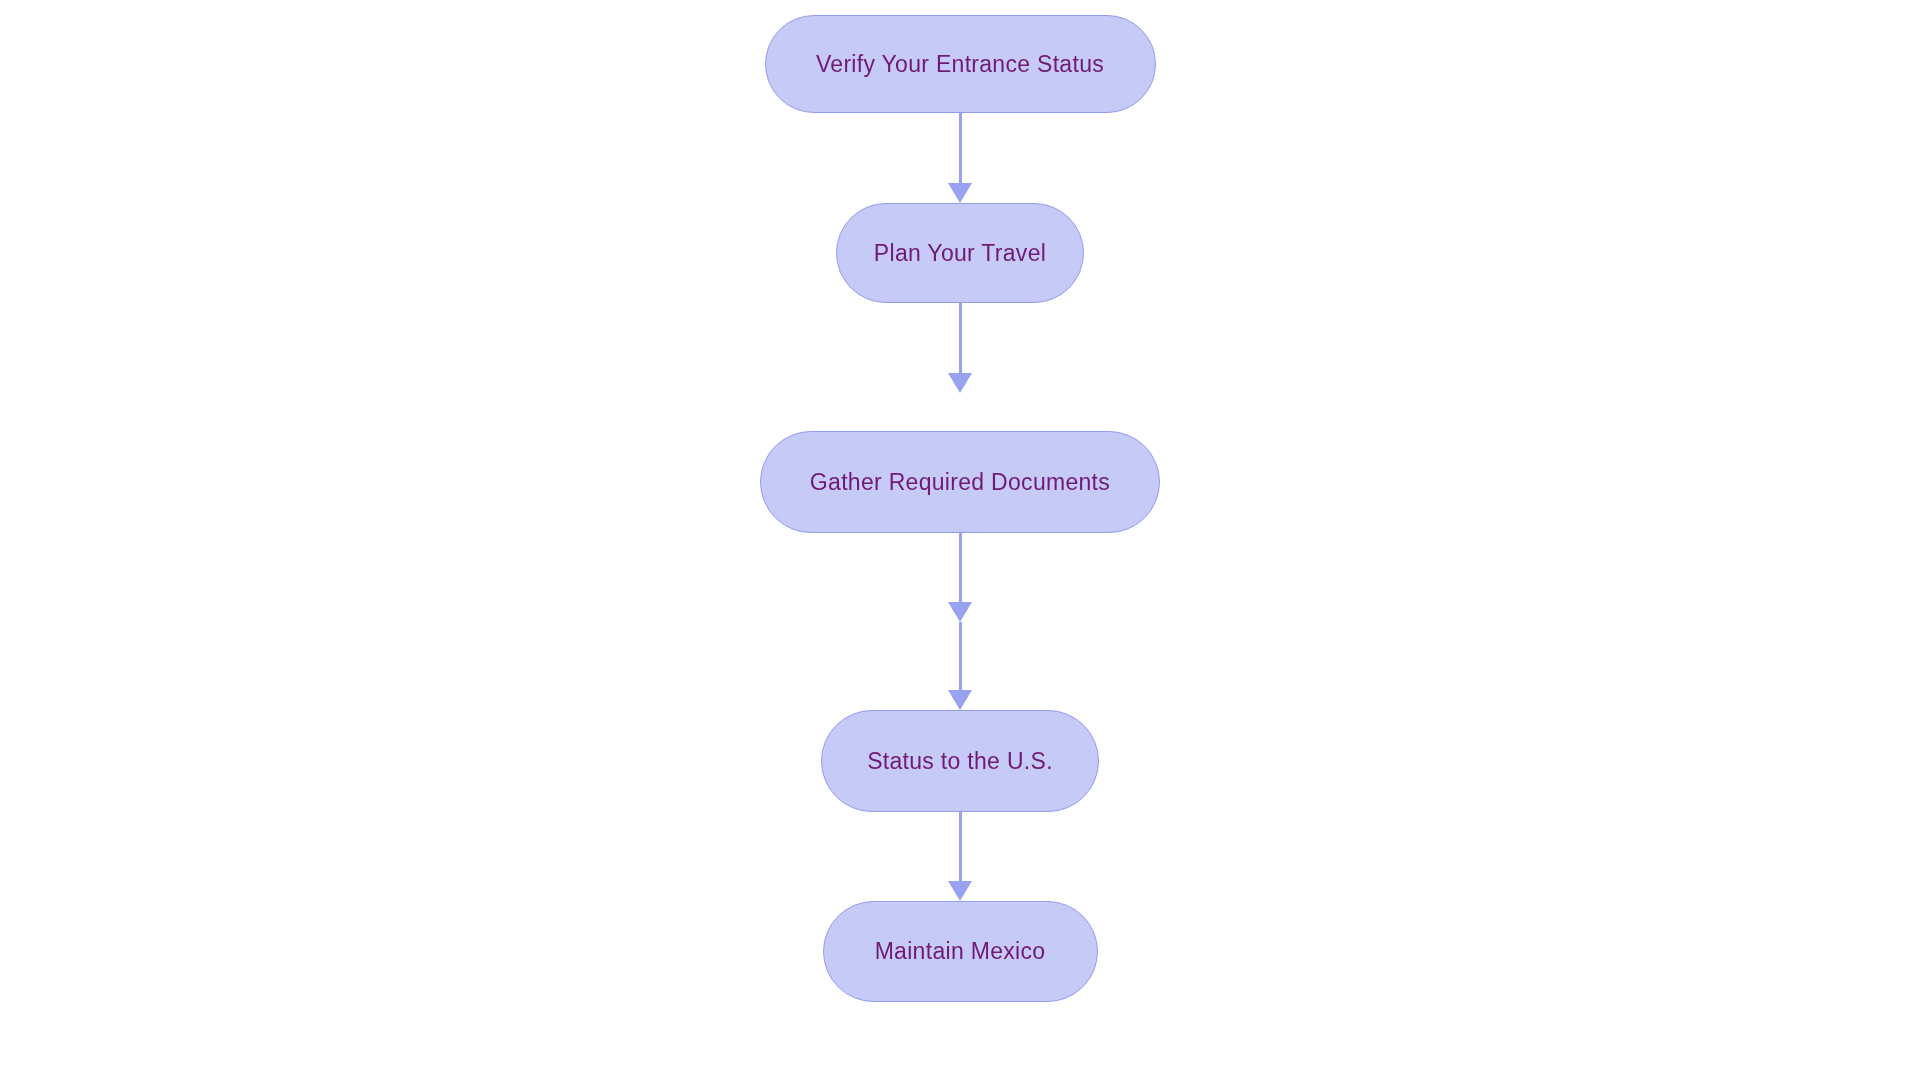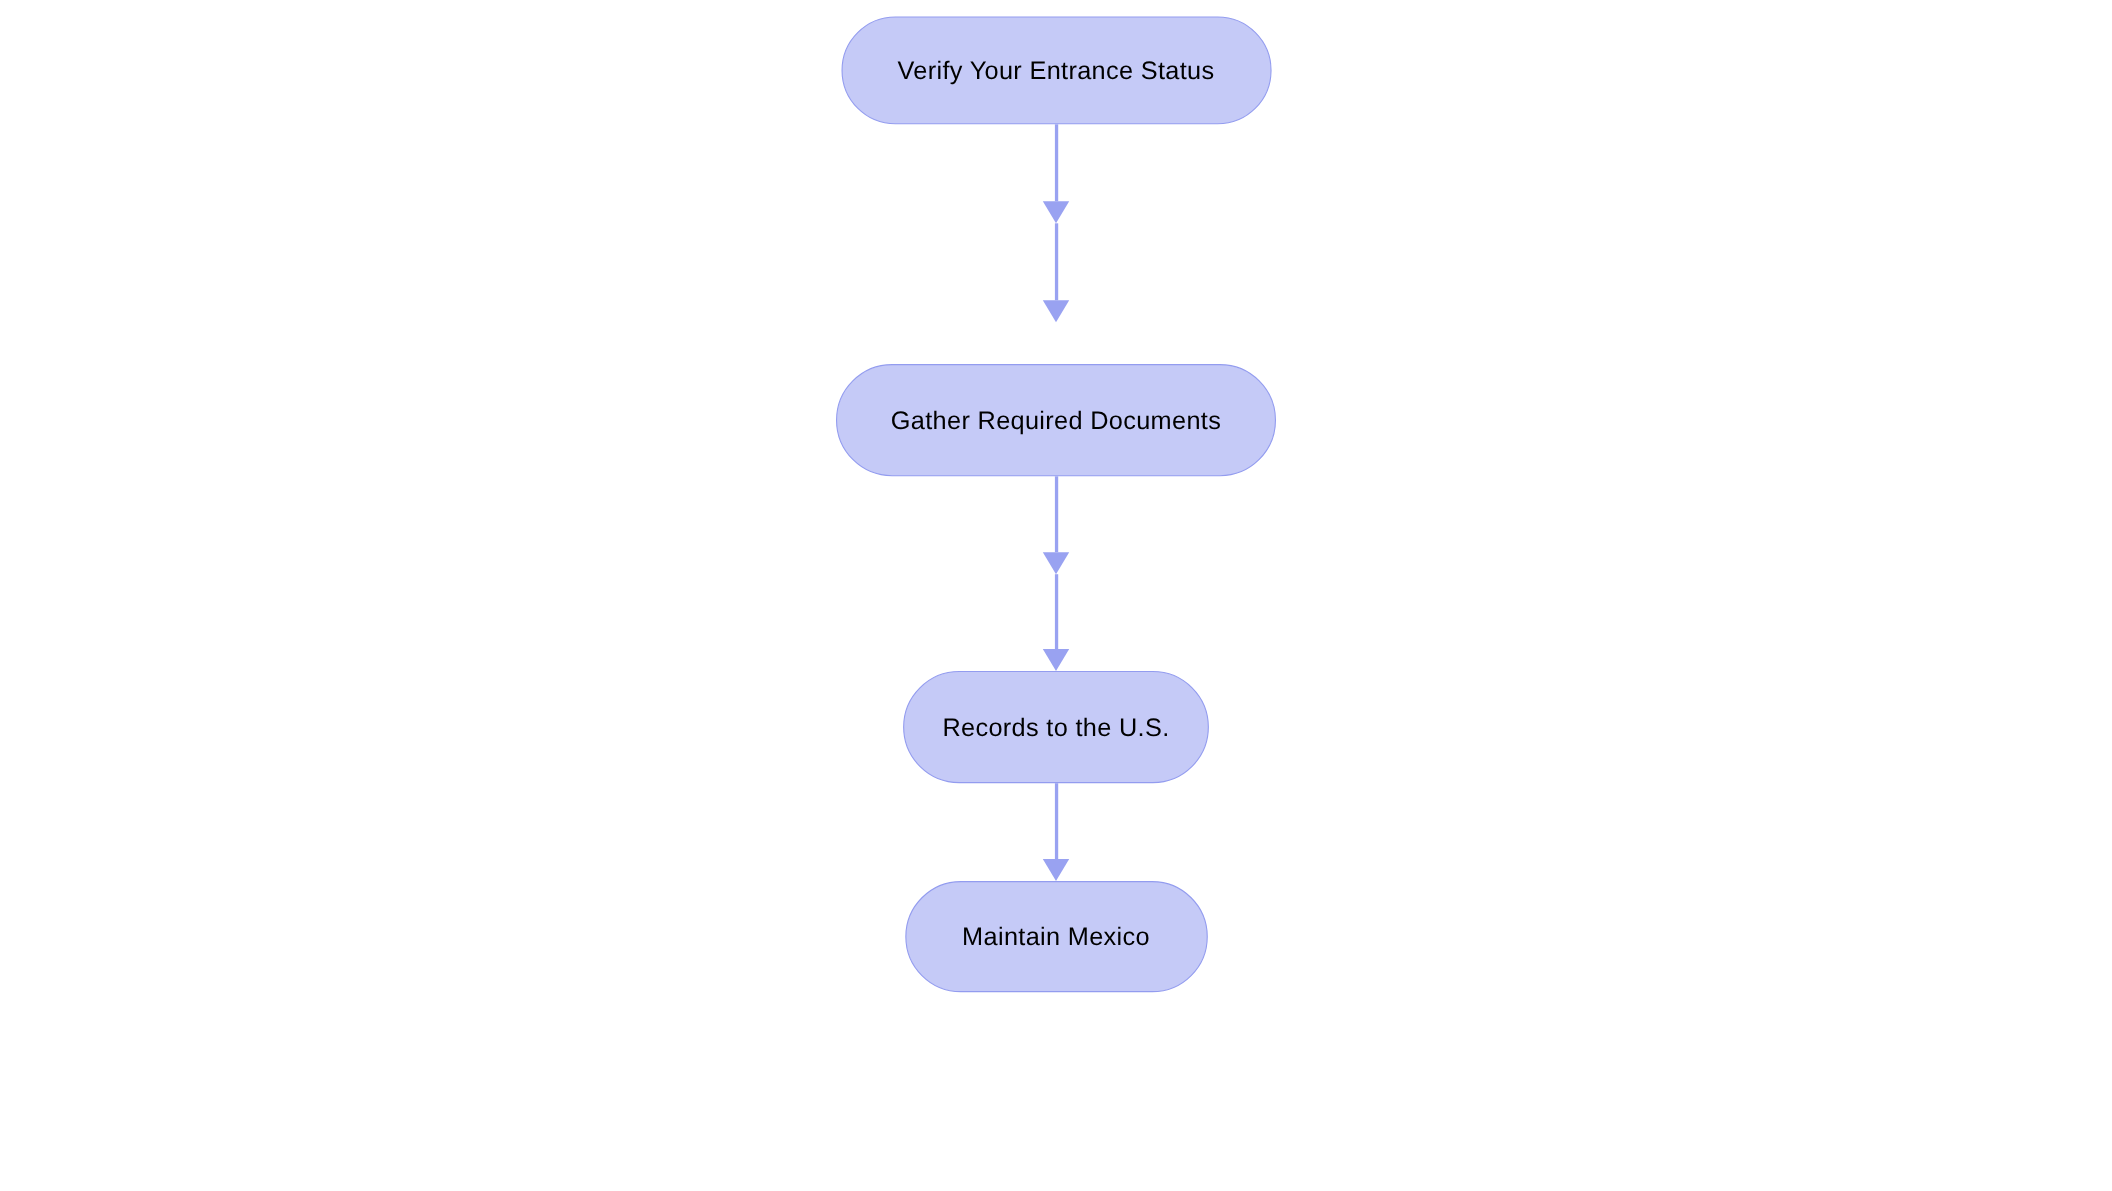--- a/index.html
+++ b/index.html
@@ -30,21 +30,21 @@
   }
 
   .flow-node {
     box-sizing: border-box;
     display: flex;
     align-items: center;
     justify-content: center;
     background: #c5caf7;
     border: 1.5px solid #939cef;
     border-radius: 52px;
-    color: #000000;
+    color: #701a75;
     font-size: 23px;
     letter-spacing: 0.3px;
     text-align: center;
     white-space: nowrap;
   }
 
   
   .node-1 { width: 391px; height: 98px; }
   .node-2 { width: 248px; height: 100px; }
   .node-3 { width: 400px; height: 102px; margin-top: 38px; }
@@ -86,20 +86,23 @@
 
     <div class="flow-node node-1">
       <span>Verify Your Entrance Status</span>
     </div>
 
     <div class="flow-connector gap-1">
       <div class="connector-line"></div>
       <div class="arrow-head"></div>
     </div>
 
+    <div class="flow-node node-2">
+      <span>Plan Your Travel</span>
+    </div>
 
     <div class="flow-connector gap-2">
       <div class="connector-line"></div>
       <div class="arrow-head"></div>
     </div>
 
     <div class="flow-node node-3">
       <span>Gather Required Documents</span>
     </div>
 
@@ -108,21 +111,21 @@
       <div class="arrow-head"></div>
     </div>
 
 
     <div class="flow-connector gap-4">
       <div class="connector-line"></div>
       <div class="arrow-head"></div>
     </div>
 
     <div class="flow-node node-5">
-      <span>Records to the U.S.</span>
+      <span>Status to the U.S.</span>
     </div>
 
     <div class="flow-connector gap-5">
       <div class="connector-line"></div>
       <div class="arrow-head"></div>
     </div>
 
     <div class="flow-node node-6">
       <span>Maintain Mexico</span>
     </div>

